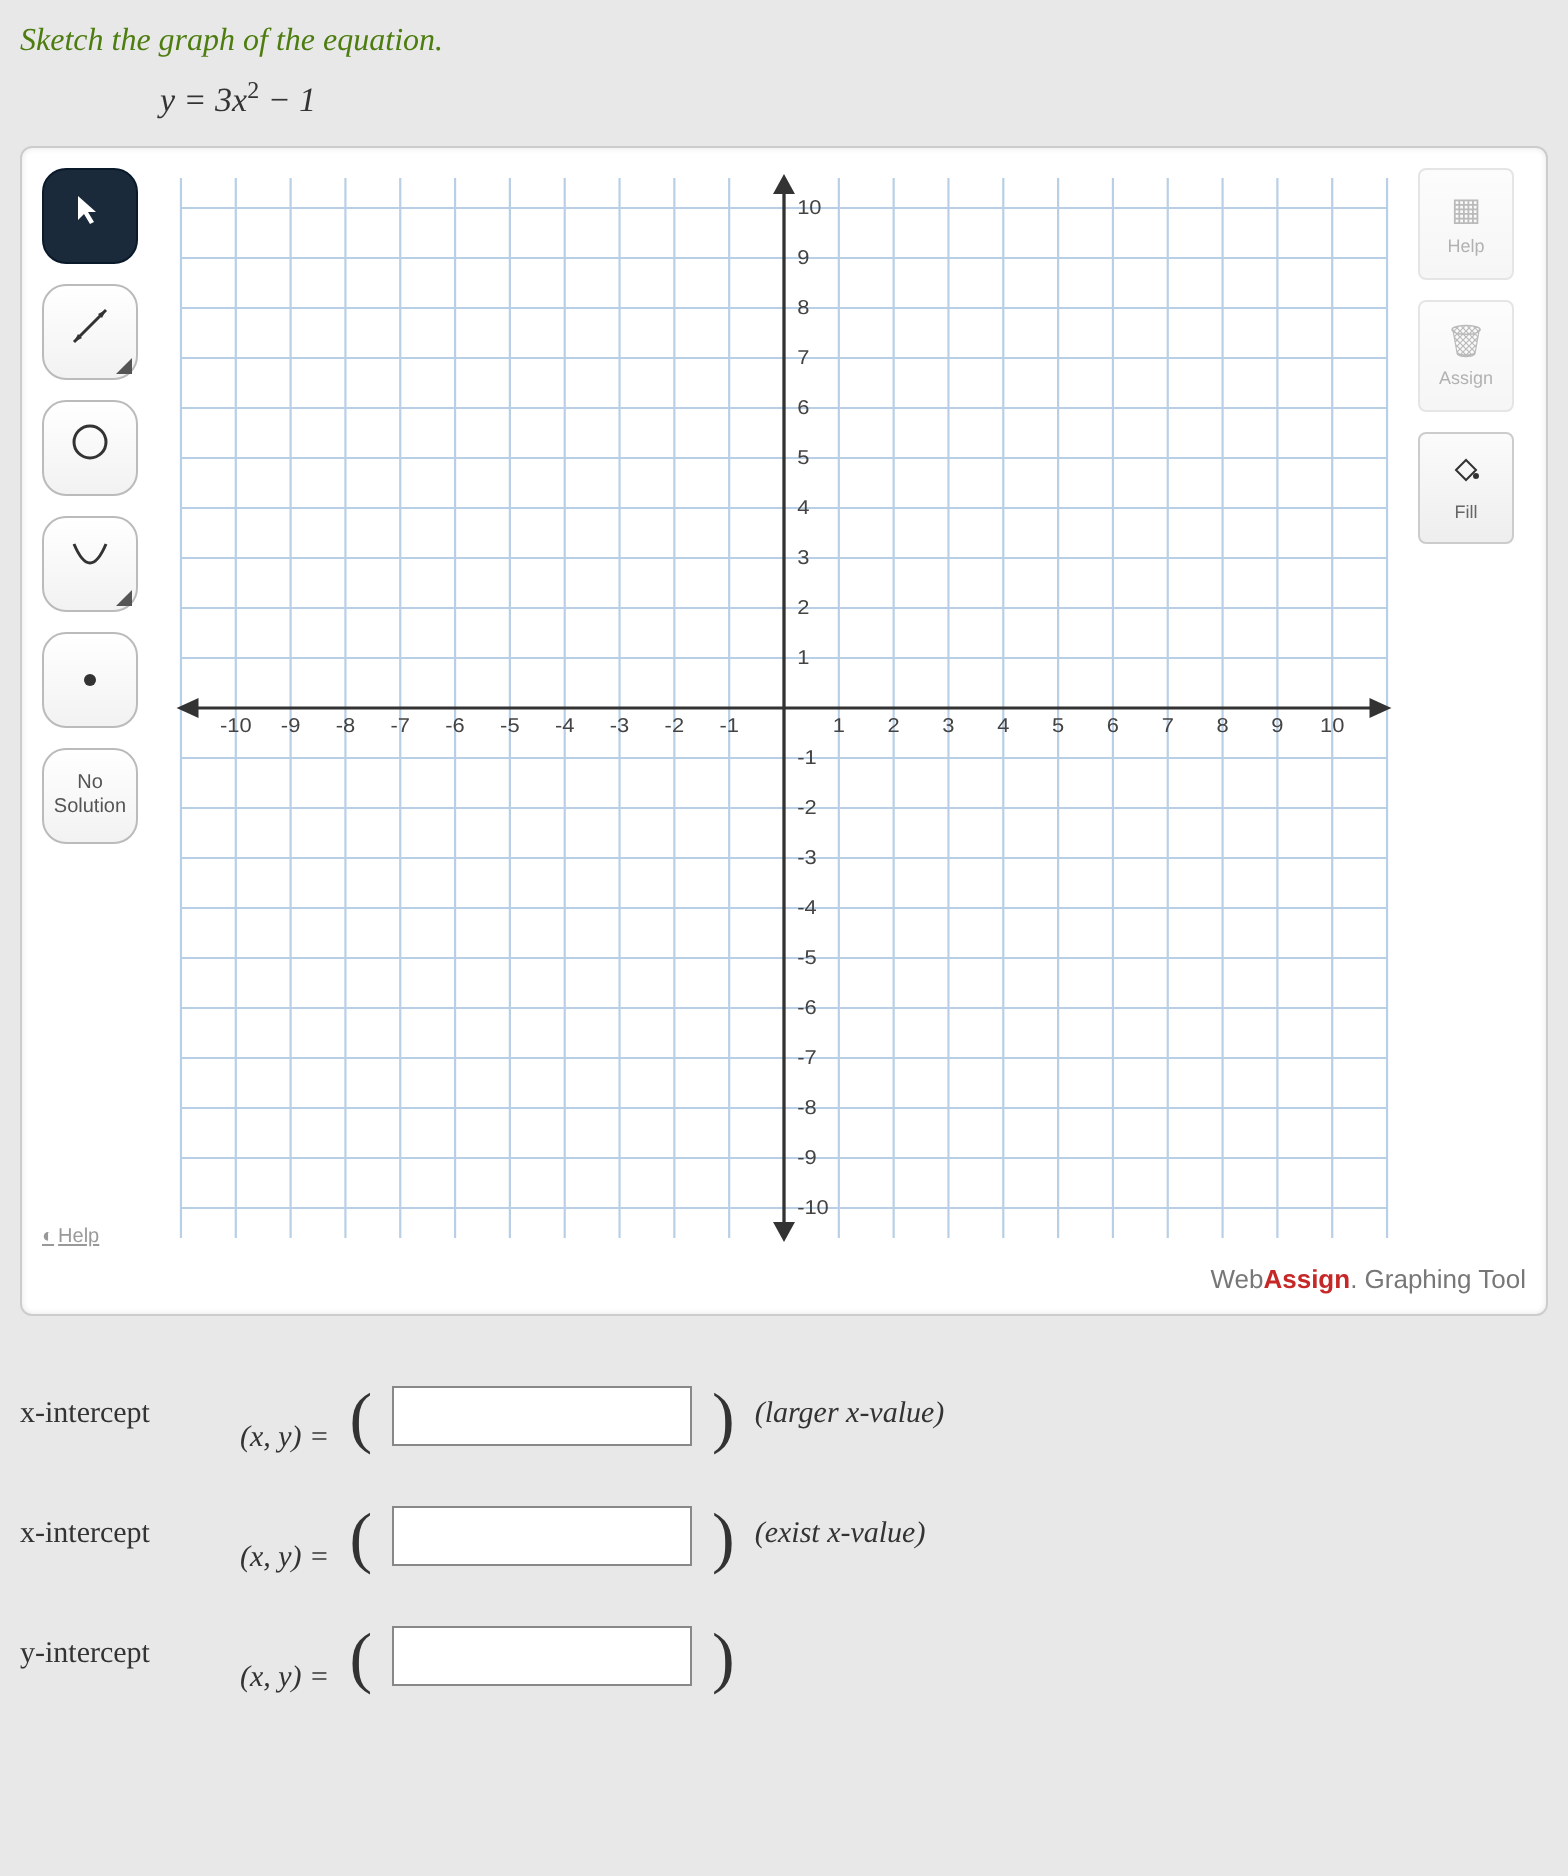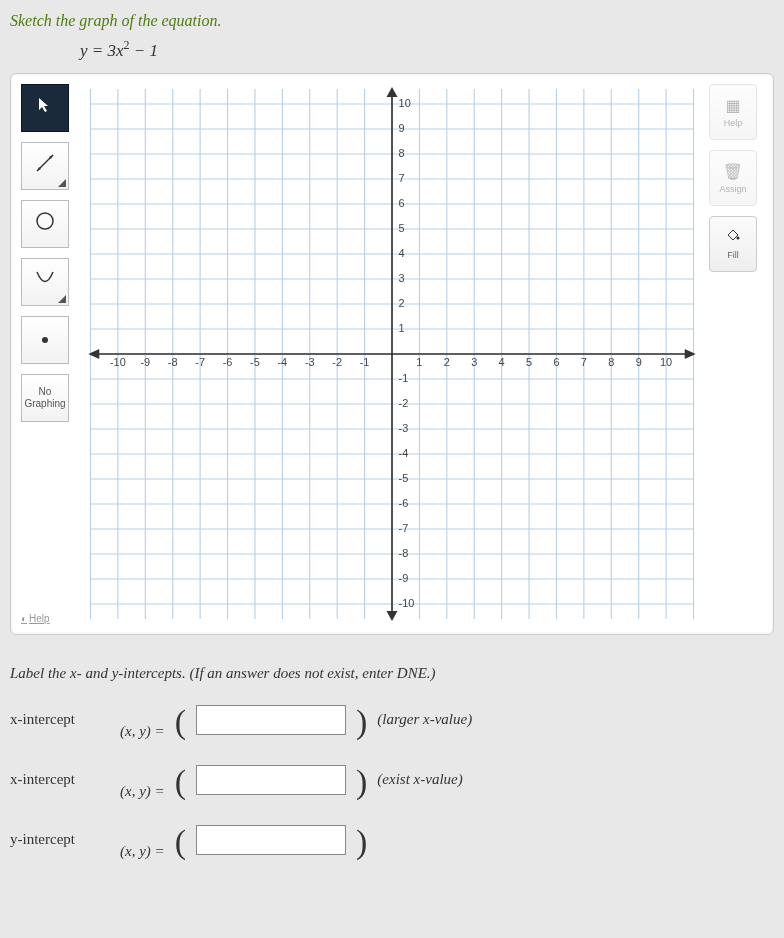--- a/index.html
+++ b/index.html
@@ -19,21 +19,21 @@
       border-radius: 6px;
       padding: 10px;
       box-shadow: inset 0 0 3px rgba(0,0,0,0.1);
     }
     .graph-row { display: flex; gap: 10px; }
     .toolbar-left { display: flex; flex-direction: column; gap: 10px; width: 54px; }
     .tool-btn {
       width: 48px; height: 48px;
       background: linear-gradient(#fff,#f2f2f2);
       border: 1px solid #bbb;
-      border-radius: 0;
+      border-radius: 12px;
       display: flex; align-items: center; justify-content: center;
       font-size: 18px; color: #333;
       cursor: pointer;
       position: relative;
     }
     .tool-btn.active { background: #1a2a3a; color: #fff; border-color: #0a1a2a; }
     .tool-corner::after {
       content: ''; position: absolute; right: 2px; bottom: 2px;
       border: 4px solid transparent; border-right-color: #555; border-bottom-color: #555;
     }
@@ -124,21 +124,21 @@
       <div class="tool-btn">
         <span>
           <svg width="10" height="10">
               <circle cx="5" cy="5" r="3" fill="#333"></circle>
             </svg>
         </span>
       </div>
       <div class="tool-btn no-solution" style="height:48px;">
         <div>
           <div>No</div>
-          <div>Graphing</div>
+          <div>Solution</div>
         </div>
       </div>
       <div style="flex:1"></div>
       <div class="help-link">
         <span>◐</span>
         <span>Help</span>
       </div>
     </div>
 
     <div class="graph-area">
@@ -249,24 +249,26 @@
         <span class="ico">
           <svg width="16" height="16" viewBox="0 0 16 16">
               <path d="M3 8 L8 3 L13 8 L8 13 Z" fill="none" stroke="#333"></path>
               <circle cx="13" cy="11" r="1.5" fill="#333"></circle>
             </svg>
         </span>
         <span>Fill</span>
       </div>
     </div>
   </div>
+  <div class="branding">
+    <span class="wa1">Web</span><span class="wa2">Assign</span><span class="wa3">. Graphing Tool</span>
+  </div>
 </div>
 
 <div class="intercepts">
-  <div class="instr">Label the x- and y-intercepts. (If an answer does not exist, enter DNE.)</div>
 
   <div class="row">
     <span class="lbl">x-intercept</span>
     <span class="eq">(x, y) =</span>
     <span class="paren">(</span>
     <span class="answer-box"></span>
     <span class="paren">)</span>
     <span class="hint">(larger x-value)</span>
   </div>
 

